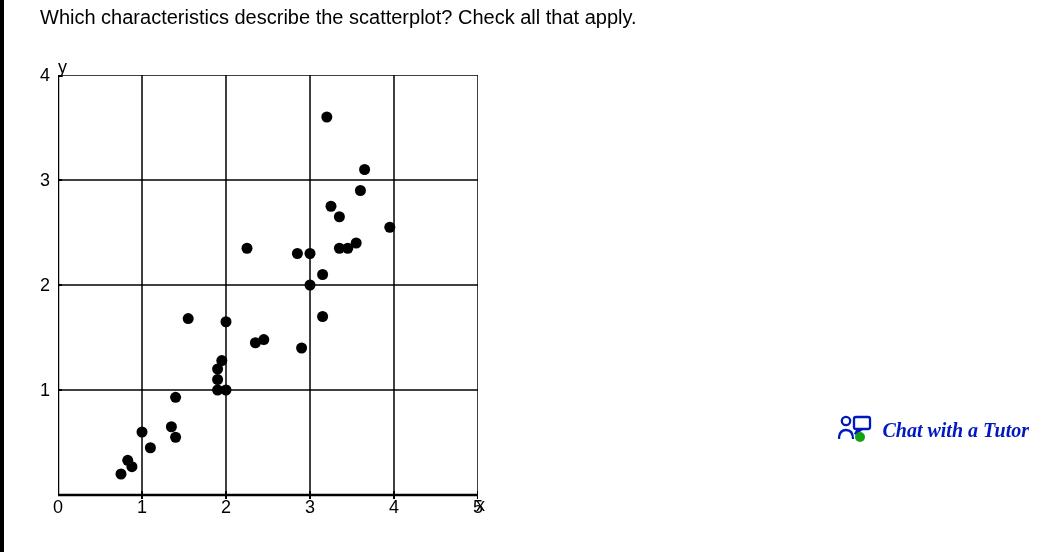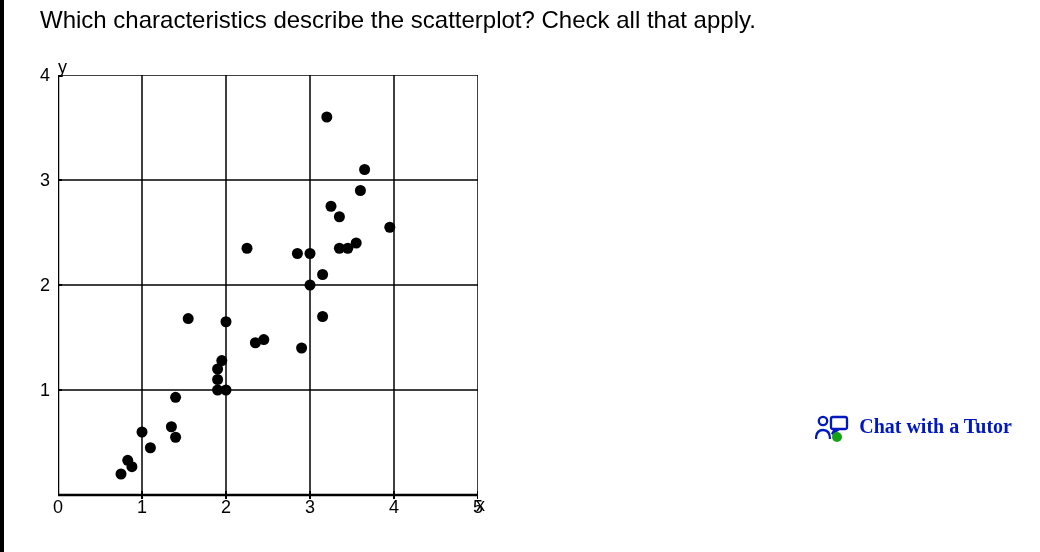--- a/index.html
+++ b/index.html
@@ -14,21 +14,21 @@
     .left-border {
       position: absolute;
       left: 0; top: 0; bottom: 0;
       width: 4px;
       background: #000;
     }
     .question {
       position: absolute;
       left: 40px;
       top: 6px;
-      font-size: 24px;
+      font-size: 20px;
       color: #000;
     }
     .chart-wrap {
       position: absolute;
       left: 38px;
       top: 65px;
     }
     .y-label {
       position: absolute;
       left: 20px;
@@ -62,25 +62,26 @@
     .plot {
       position: absolute;
       left: 20px;
       top: 10px;
       width: 420px;
       height: 420px;
     }
     .plot svg { display: block; }
     .chat-button {
       position: absolute;
-      right: 28px;
+      right: 11px;
       top: 415px;
       display: flex;
-      align-items: flex-start;
+      align-items: center;
       cursor: pointer;
+      font-style: italic;
     }
     .chat-icon {
       width: 34px; height: 30px;
       position: relative;
       margin-right: 10px;
     }
     .chat-text {
       font-family: "Times New Roman", Times, serif;
       font-size: 20px;
       font-weight: bold;

